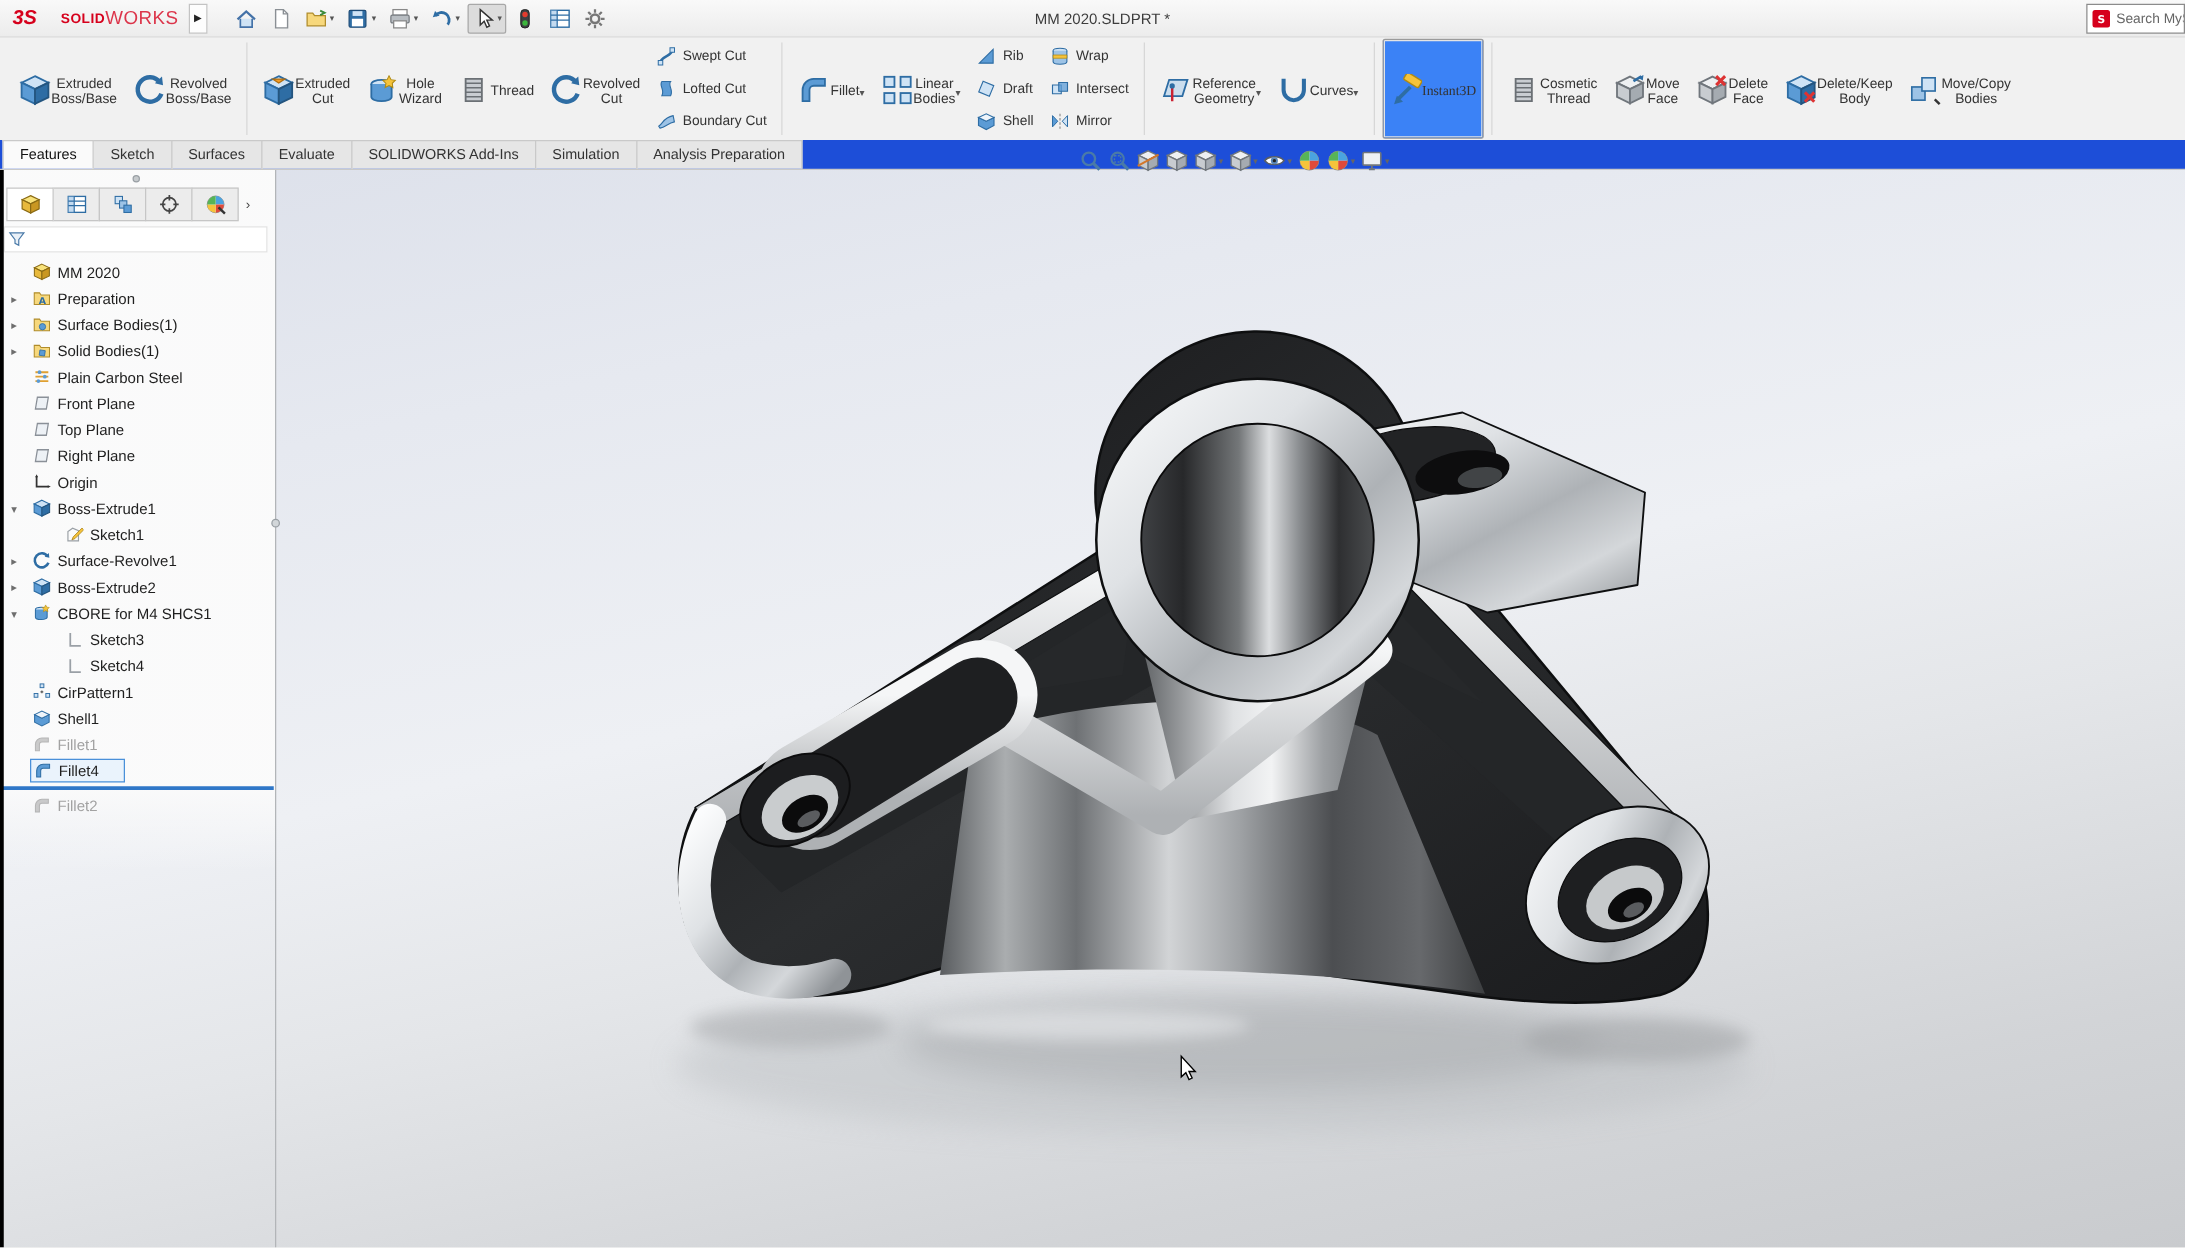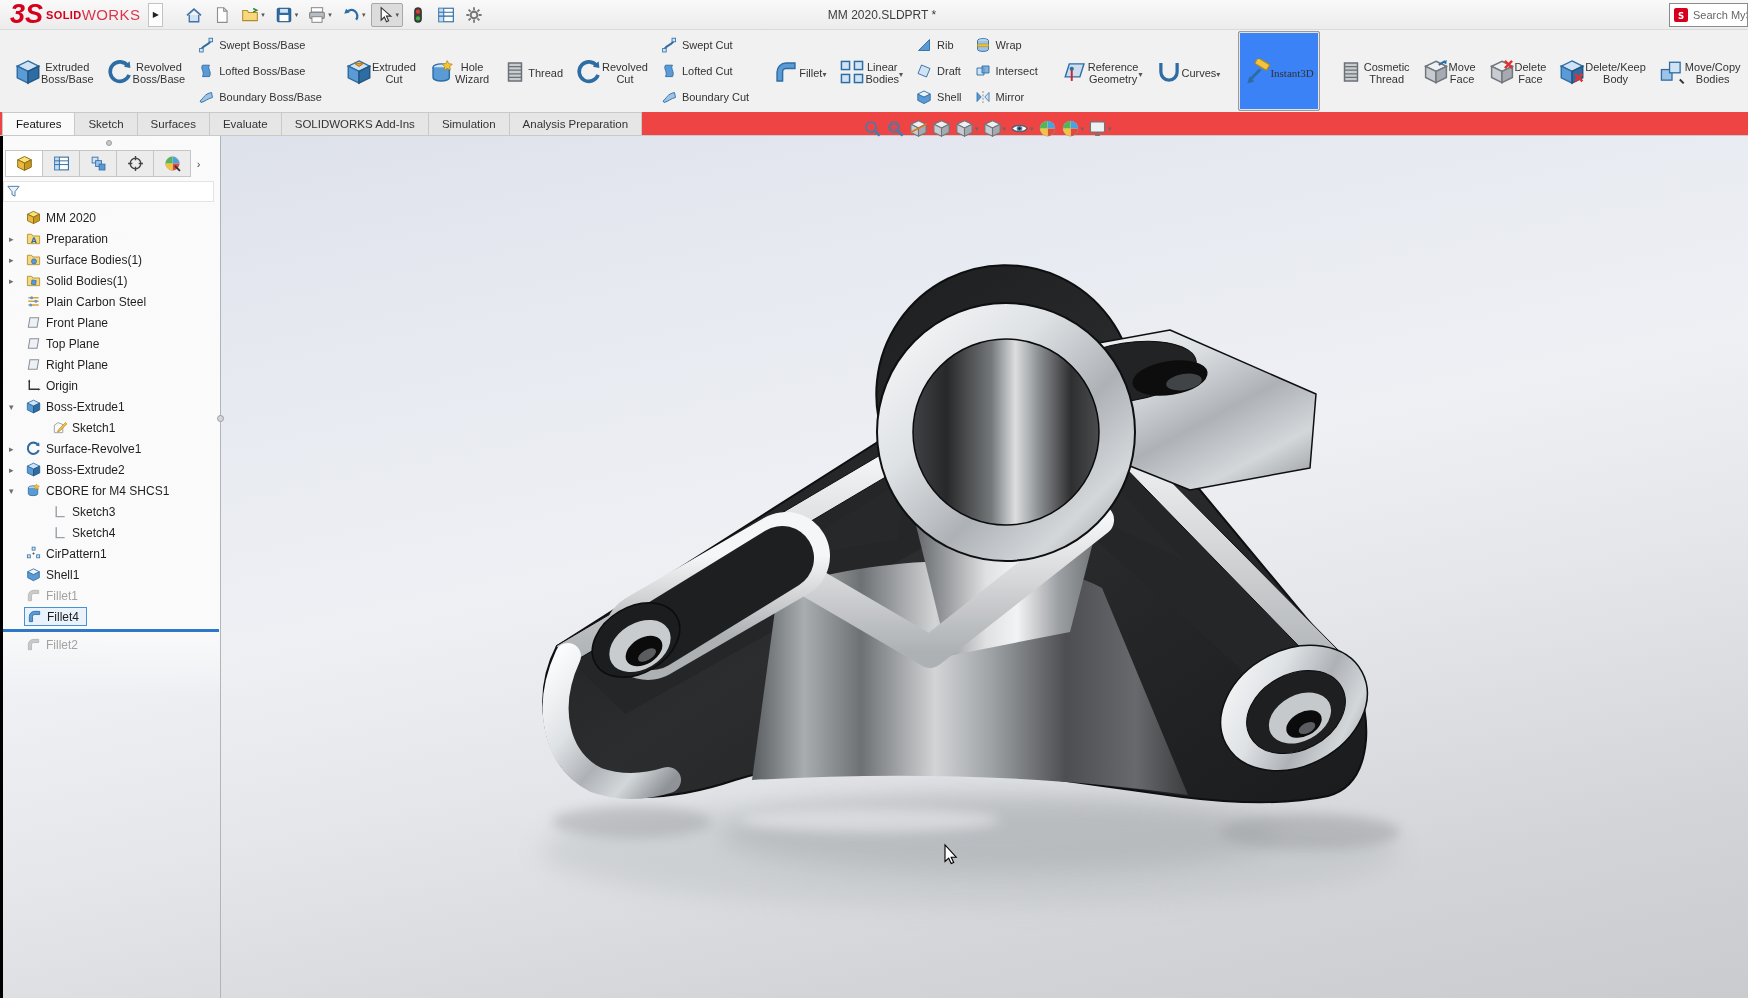--- a/index.html
+++ b/index.html
@@ -4,21 +4,21 @@
 <style>
 *{margin:0;padding:0;box-sizing:border-box;}
 html,body{width:1748px;height:998px;overflow:hidden;}
 body{position:relative;font-family:"Liberation Sans",sans-serif;background:#f1f1f1;-webkit-font-smoothing:antialiased;}
 button{font-family:inherit;background:none;border:none;cursor:default;}
 .ic{display:inline-block;flex:none;}
 
 
 .titlebar{position:absolute;top:0;left:0;right:0;height:30px;background:linear-gradient(#f9f9f9,#ececec);border-bottom:1px solid #dadada;display:flex;align-items:center;z-index:30;}
 .logo{display:flex;align-items:center;padding:0 8px 0 10px;height:100%;}
-.logo-3s{color:#d6001c;font-style:italic;font-weight:bold;font-size:27px;margin-right:3px;}
+.logo-3s{color:#d6001c;font-style:italic;font-weight:bold;font-size:16px;margin-right:19px;}
 .logo-solid{color:#d6001c;font-weight:bold;font-size:11px;letter-spacing:.4px;}
 .logo-works{color:#d6001c;font-weight:normal;font-size:15px;letter-spacing:.4px;opacity:.78;}
 .flyout{width:15px;height:24px;border:1px solid #c3c3c3;background:#fdfdfd;display:flex;align-items:center;justify-content:center;font-size:8px;color:#222;margin-right:18px;}
 .quickbar{display:flex;align-items:center;gap:2px;}
 .qbtn{height:24px;display:flex;align-items:center;padding:0 3px;border:1px solid transparent;border-radius:2px;}
 .qbtn.active{background:#dcdcdc;border-color:#a8a8a8;}
 .qbtn .ic{width:18px;height:18px;}
 .qcaret{font-size:7px;color:#555;margin-left:2px;}
 .doc-title{position:absolute;left:0;right:0;top:8px;text-align:center;font-size:12px;color:#3d3d3d;pointer-events:none;padding-left:16px;}
 .searchbox{position:absolute;right:0;top:3px;width:79px;height:24px;border:1px solid #8b8b8b;background:#fff;display:flex;align-items:center;gap:4px;padding:0 3px;overflow:hidden;}
@@ -33,21 +33,21 @@
 .rbig .ic{width:26px;height:26px;margin-bottom:2px;}
 .rlabel{font-size:11px;line-height:12px;color:#333;text-align:center;white-space:pre-line;}
 .rcaret{font-size:8px;color:#555;line-height:9px;margin-top:2px;}
 .rbig.active{background:#3b82f6;border-color:#9b9b9b;box-shadow:inset 0 0 0 1px #e4e4e4;font-family:Liberation Serif, serif;}
 .rstack{display:flex;flex-direction:column;justify-content:space-between;padding:4px 2px;}
 .rsmall{display:flex;align-items:center;gap:5px;height:20px;padding:0 4px;}
 .rsmall .ic{width:16px;height:16px;}
 .rsmall span{font-size:11px;color:#333;white-space:nowrap;}
 
 
-.tabrow{position:absolute;top:112px;left:0;right:0;height:24px;background:#ef4444;border-bottom:1px solid #c9c9c9;display:flex;align-items:flex-end;padding-left:2px;z-index:25;}
+.tabrow{position:absolute;top:112px;left:0;right:0;height:24px;background:#1d4ed8;border-bottom:1px solid #c9c9c9;display:flex;align-items:flex-end;padding-left:2px;z-index:25;}
 .tab{height:23px;padding:0 13px;font-size:11.5px;color:#333;background:#e6e6e6;border:1px solid #c9c9c9;border-bottom:none;display:flex;align-items:center;margin-right:-1px;}
 .tab.active{background:#fafafa;color:#111;position:relative;z-index:2;}
 
 
 .headsup{position:absolute;top:117px;left:862px;display:flex;align-items:center;gap:2px;z-index:26;}
 .hbtn{display:flex;align-items:center;gap:1px;padding:2px 1px;}
 .hbtn .ic{width:19px;height:19px;}
 .hcaret{font-size:7px;color:#666;}
 
 
@@ -67,21 +67,21 @@
 .filter-row{position:absolute;top:45px;left:3px;right:7px;height:21px;border:1px solid #e3e3e3;background:#fff;display:flex;align-items:center;padding:0 2px;}
 .filter-row .ic{width:15px;height:15px;}
 .tree{position:absolute;top:71px;left:0;right:2px;}
 .trow{height:21px;display:flex;align-items:center;position:relative;font-size:12px;color:#1f1f1f;padding-left:26px;}
 .trow.indent1{padding-left:52px;}
 .trow .arrow{position:absolute;left:9px;top:0;height:21px;display:flex;align-items:center;font-size:9px;color:#6e6e6e;}
 .trow .ic{width:15px;height:15px;margin-right:5px;}
 .trow .tlabel{white-space:nowrap;}
 .trow.suppressed{color:#a2a2a2;}
 .trow.suppressed .ic{opacity:.45;filter:grayscale(1);}
-.selwrap{display:flex;align-items:center;border:1px solid #4a90d9;background:#eaf3fc;padding:1px 7px 1px 2px;margin-left:-2px;}
+.selwrap{display:flex;align-items:center;border:1px solid #4a90d9;background:#eaf3fc;padding:1px 20px 1px 2px;margin-left:-2px;}
 .rollback{height:3px;background:#2f77c8;width:219px;margin:2px 0 2px;}
 .left-edge{position:absolute;left:0;top:136px;width:3px;height:862px;background:#000;z-index:40;}
 </style>
 </head>
 <body>
 
 <svg width="0" height="0" style="position:absolute">
 <defs>
 <symbol id="s-cube" viewBox="0 0 16 16">
         <path d="M8 1.2 14.6 4.4 8 7.6 1.4 4.4Z" fill="#cfe3f5" stroke="#2e6da4" stroke-width=".9"></path>
@@ -413,40 +413,20 @@
         <span class="rlabel">Extruded
 Boss/Base</span>
       </button>
       <button class="rbig">
         <svg class="ic">
           <use href="#s-revolve"></use>
         </svg>
         <span class="rlabel">Revolved
 Boss/Base</span>
       </button>
-      <div class="rstack">
-        <button class="rsmall">
-          <svg class="ic">
-            <use href="#s-swept"></use>
-          </svg>
-          <span>Swept Boss/Base</span>
-        </button>
-        <button class="rsmall">
-          <svg class="ic">
-            <use href="#s-loft"></use>
-          </svg>
-          <span>Lofted Boss/Base</span>
-        </button>
-        <button class="rsmall">
-          <svg class="ic">
-            <use href="#s-boundary"></use>
-          </svg>
-          <span>Boundary Boss/Base</span>
-        </button>
-      </div>
     </div>
     <div class="rdivider"></div>
     <div class="rgroup">
       <button class="rbig">
         <svg class="ic">
           <use href="#s-cubecut"></use>
         </svg>
         <span class="rlabel">Extruded
 Cut</span>
       </button>

